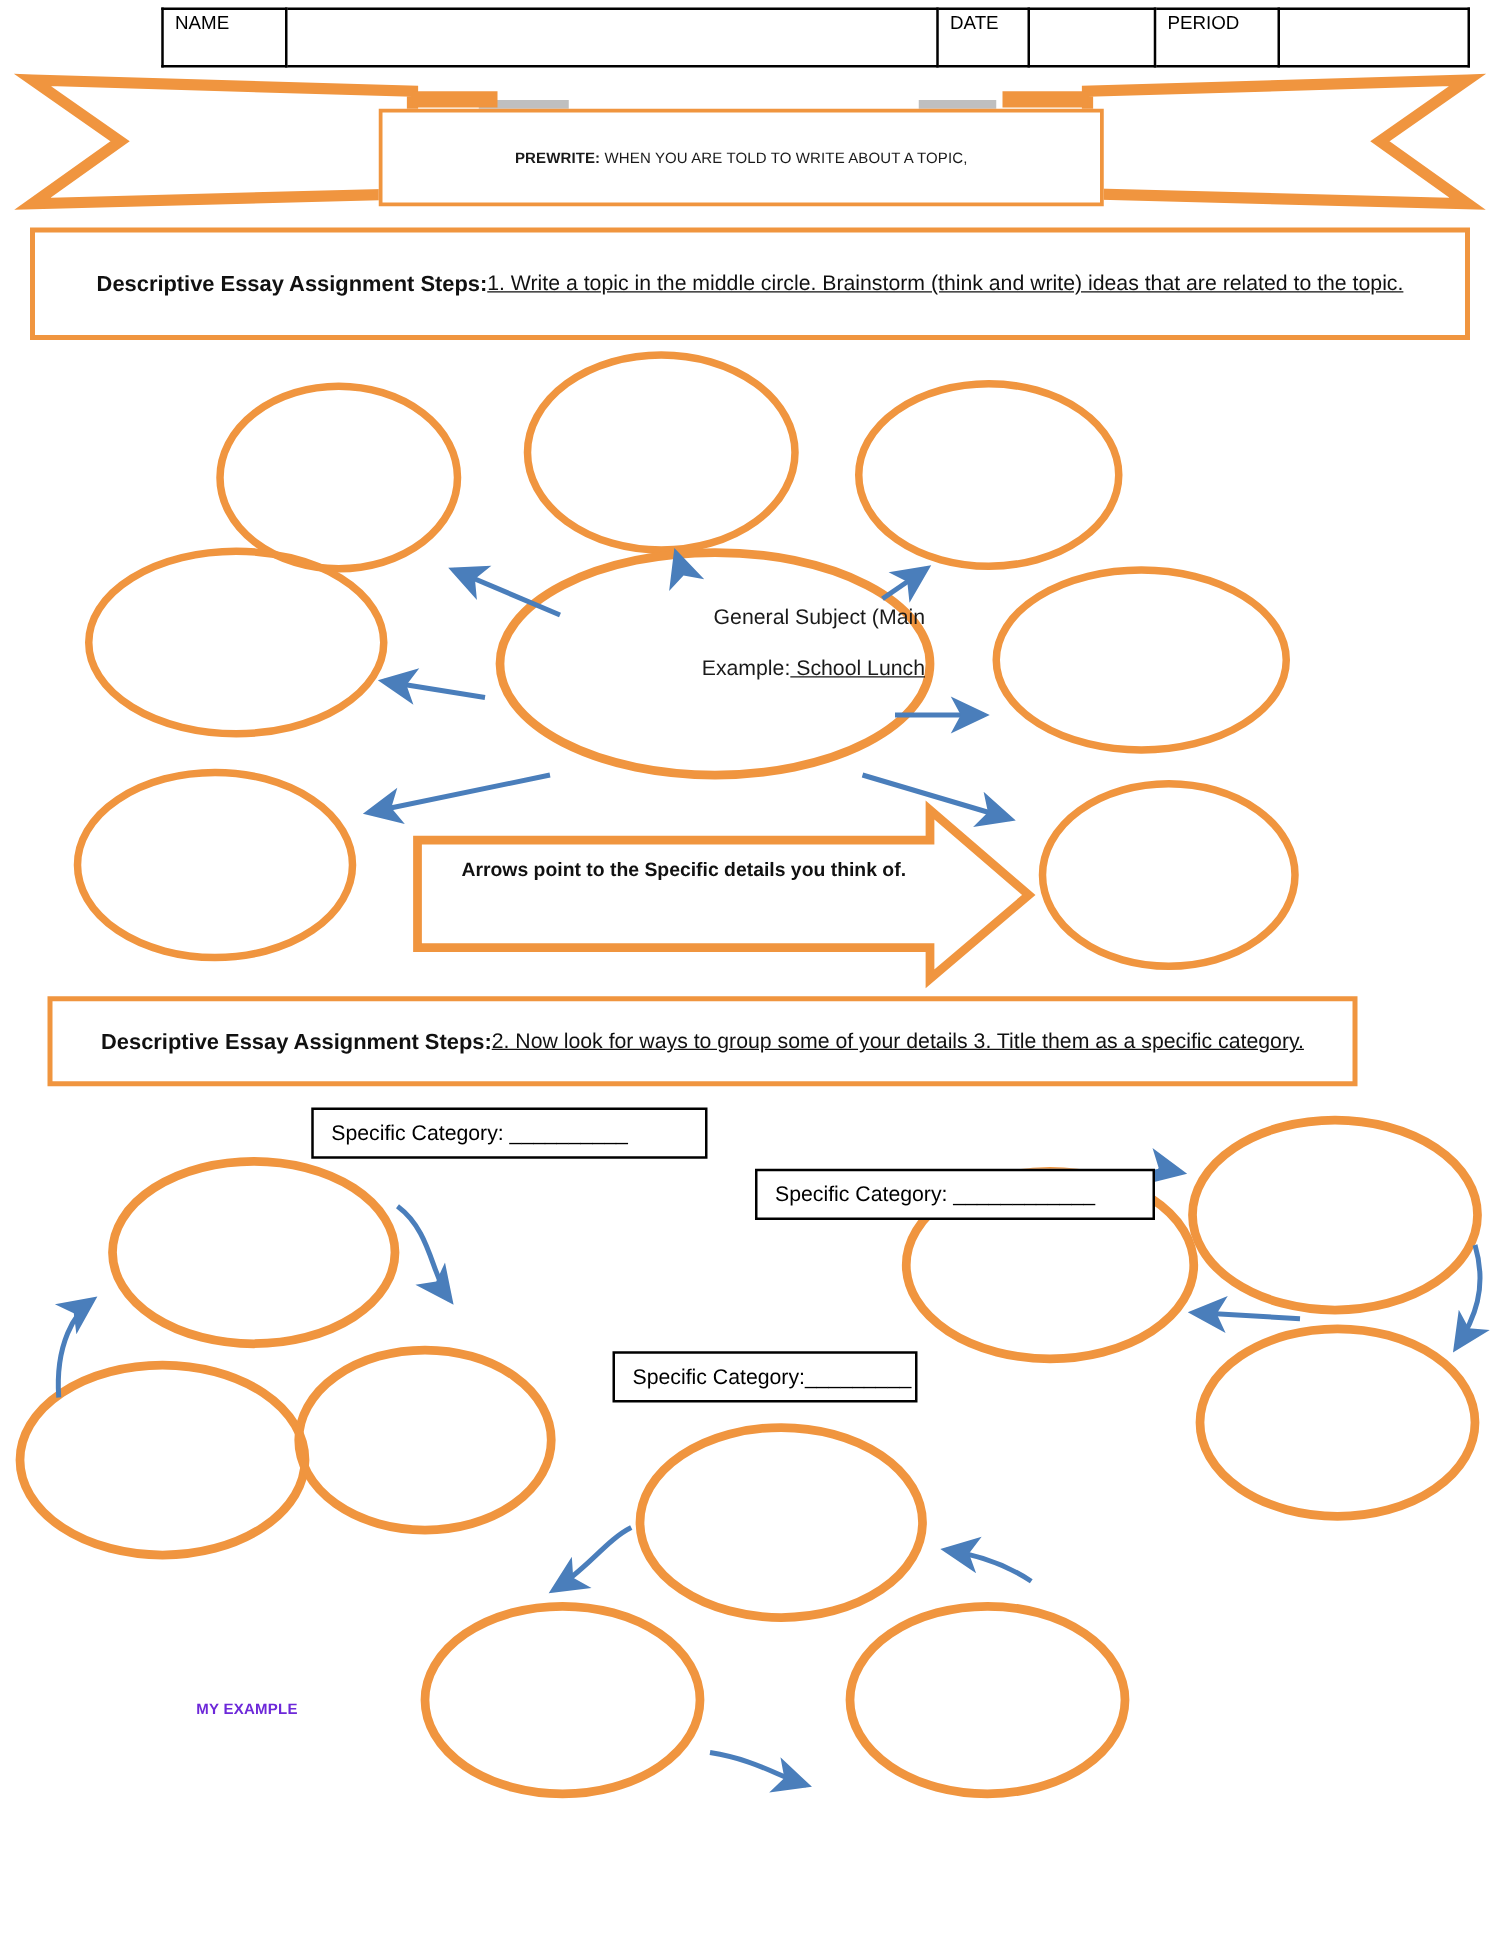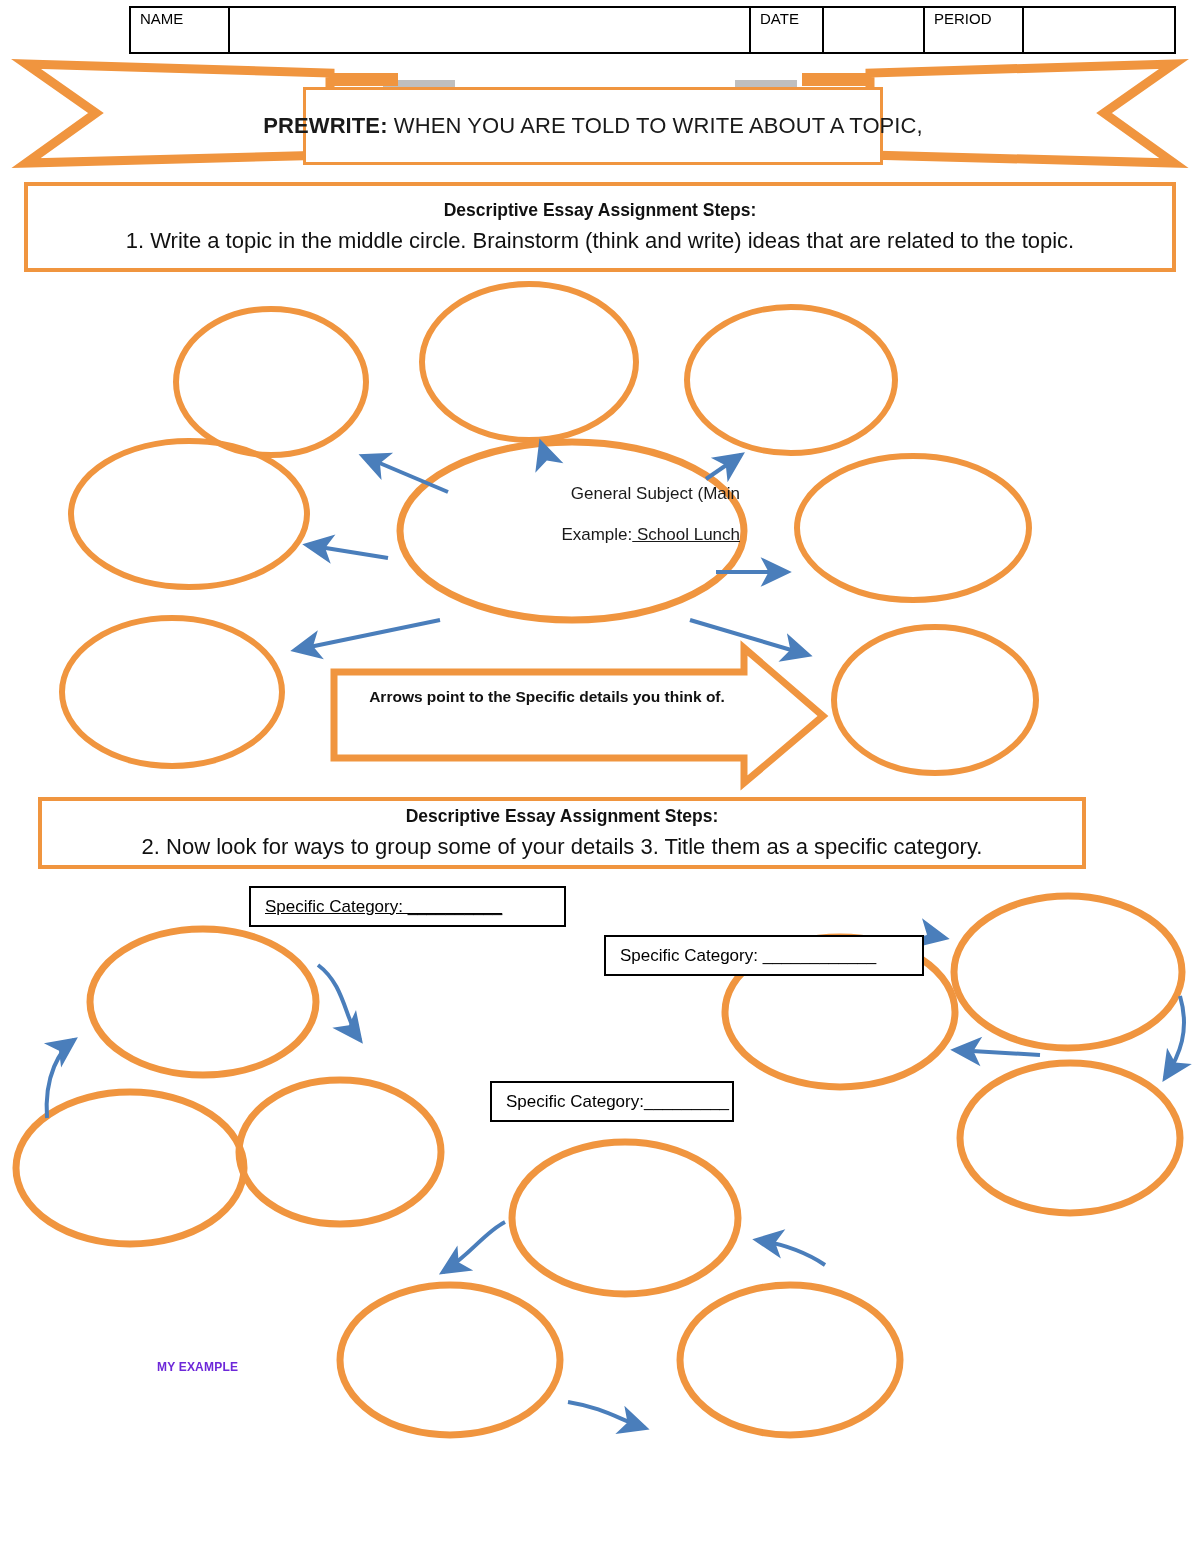--- a/index.html
+++ b/index.html
@@ -58,53 +58,53 @@
     border: 3px solid #F0953F;
     background: #ffffff;
     box-sizing: border-box;
     display: flex;
     flex-direction: column;
     align-items: center;
     justify-content: center;
     text-align: center;
   }
   .ribbon-line {
-    font-size: 22px;
+    font-size: 12px;
     color: #1a1a1a;
     letter-spacing: 0.1px;
     line-height: 1.55;
     white-space: nowrap;
   }
   .ribbon-line b { font-weight: 700; }
 
   
   .step-box {
     position: absolute;
     border: 4px solid #F0953F;
     background: #ffffff;
     box-sizing: border-box;
     display: flex;
-    flex-direction: column;
     align-items: center;
     justify-content: center;
     text-align: center;
   }
   #step1-box { left: 24px; top: 182px; width: 1152px; height: 90px; }
   #step2-box { left: 38px; top: 797px; width: 1048px; height: 72px; }
   .step-title {
     font-size: 17.5px;
     font-weight: 700;
     color: #111;
     line-height: 1.5;
   }
   .step-text {
-    font-size: 22px;
+    font-size: 17px;
     font-weight: 400;
     color: #111;
     line-height: 1.5;
+    text-decoration: underline;
   }
 
   
   #callout-text {
     position: absolute;
     left: 352px;
     top: 686px;
     width: 390px;
     text-align: center;
     font-size: 15.5px;
@@ -119,21 +119,21 @@
     border: 2px solid #000;
     background: #ffffff;
     box-sizing: border-box;
     display: flex;
     align-items: center;
     font-size: 17px;
     color: #000;
     padding-left: 14px;
     white-space: nowrap;
   }
-  #cat-box-1 { left: 249px; top: 886px; width: 317px; height: 41px; text-decoration: underline; }
+  #cat-box-1 { left: 249px; top: 886px; width: 317px; height: 41px; }
   #cat-box-2 { left: 604px; top: 935px; width: 320px; height: 41px; }
   #cat-box-3 { left: 490px; top: 1081px; width: 244px; height: 41px; }
 
   
   #my-example {
     position: absolute;
     left: 157px;
     top: 1360px;
     font-size: 12px;
     font-weight: 700;

